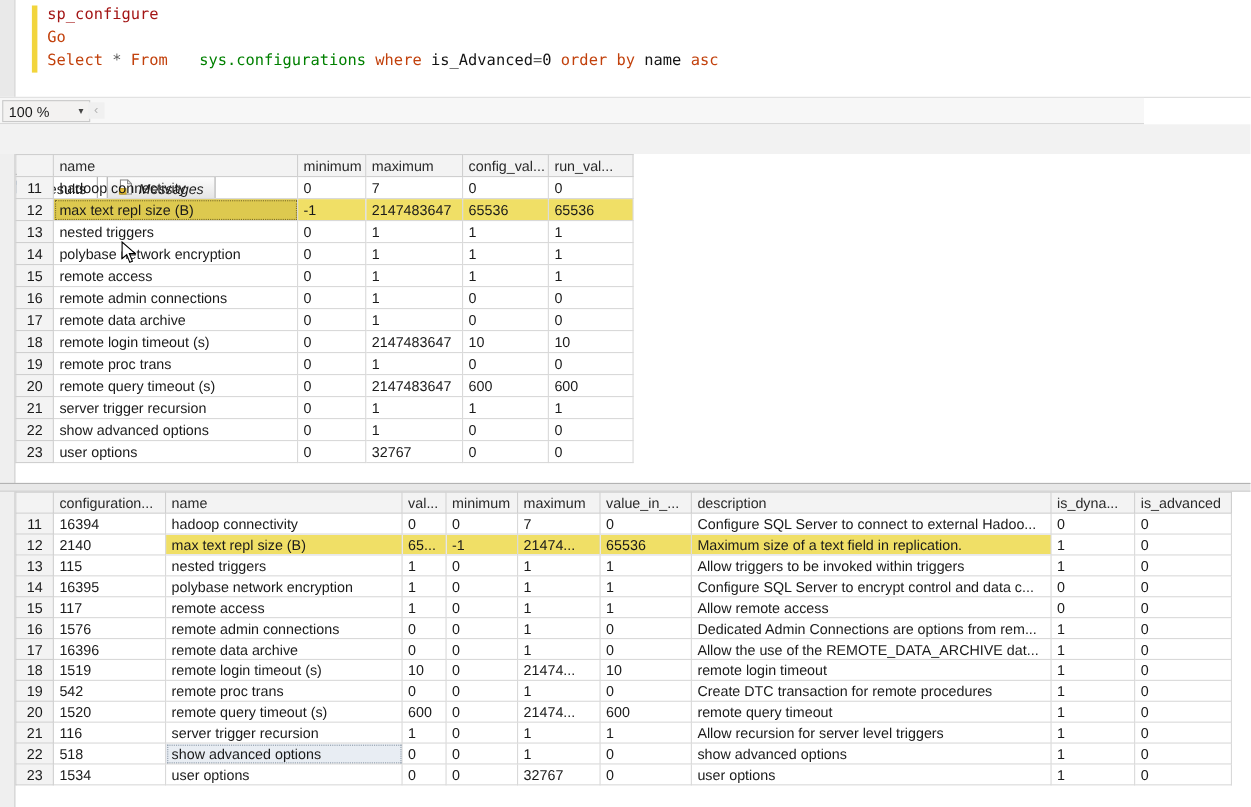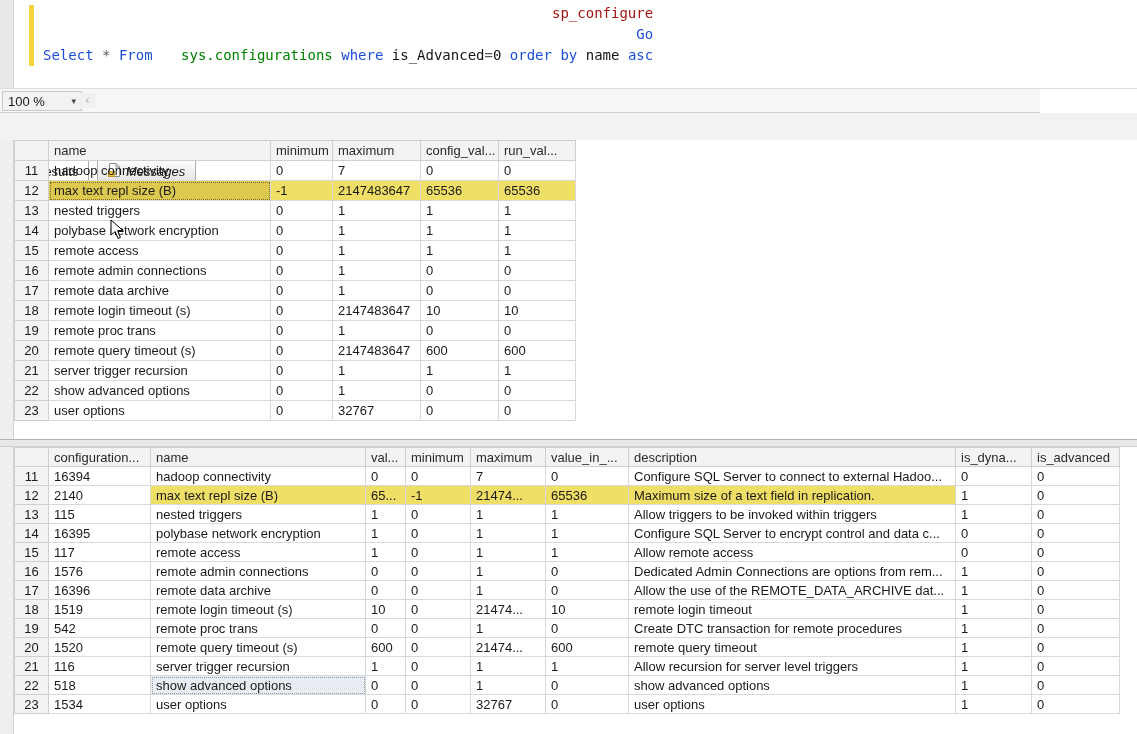--- a/index.html
+++ b/index.html
@@ -4,22 +4,22 @@
 <style>
   html,body{margin:0;padding:0;}
   body{
     width:1137px;height:734px;position:relative;overflow:hidden;
     background:#ffffff;font-family:"Liberation Sans",sans-serif;
   }
   
   .editor{position:absolute;left:0;top:0;width:1137px;height:88px;background:#ffffff;border-bottom:1px solid #dcdcdc;}
   .editor-margin{position:absolute;left:0;top:0;width:13px;height:88px;background:#e9e9e9;border-right:1px solid #d6d6d6;}
   .change-bar{position:absolute;left:29px;top:5px;width:5px;height:61px;background:#f2d53c;}
-  .code{position:absolute;left:43px;top:3px;font-family:"DejaVu Sans Mono","Liberation Mono",monospace;font-size:14px;line-height:21px;white-space:pre;text-align:right;}
-  .tok-kw{color:#1d4ed8;}
+  .code{position:absolute;left:43px;top:3px;font-family:"DejaVu Sans Mono","Liberation Mono",monospace;font-size:14px;line-height:21px;white-space:pre;}
+  .tok-kw{color:#c2410c;}
   .tok-sproc{color:#a31515;}
   .tok-obj{color:#008000;margin-left:20px;}
   .tok-op{color:#5a5a5a;}
   .tok-pl{color:#141414;}
   
   .zoom-bar{position:absolute;left:0;top:89px;width:1040px;height:23px;background:#f7f7f7;border-bottom:1px solid #d2d2d2;}
   .zoom-select{position:absolute;left:2px;top:2px;width:68px;height:18px;background:#f3f2f1;border:1px solid #c9c9c9;font-size:13px;color:#1a1a1a;display:flex;align-items:center;justify-content:space-between;padding:0 5px;}
   .zoom-caret{font-size:9px;color:#444;}
   .hscroll-left{position:absolute;left:80px;top:4px;width:15px;height:15px;background:#f0f0f0;color:#b3b3b3;font-size:12px;line-height:14px;text-align:center;}
   

